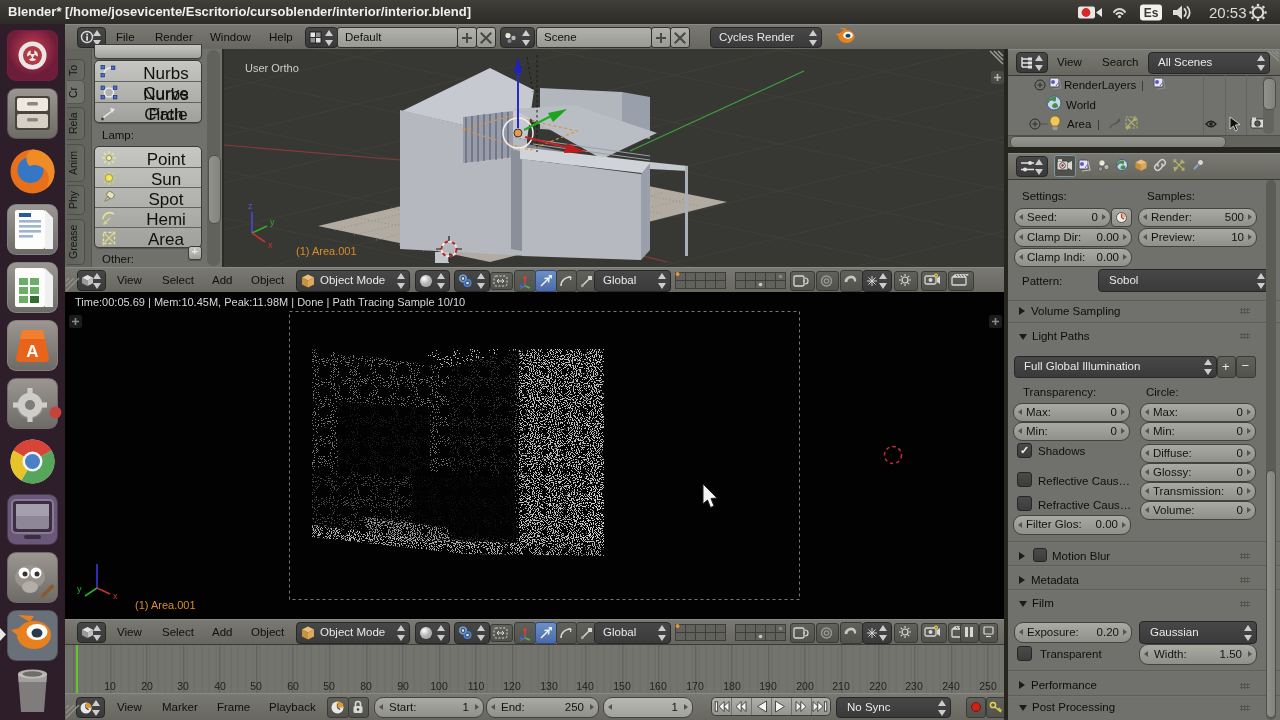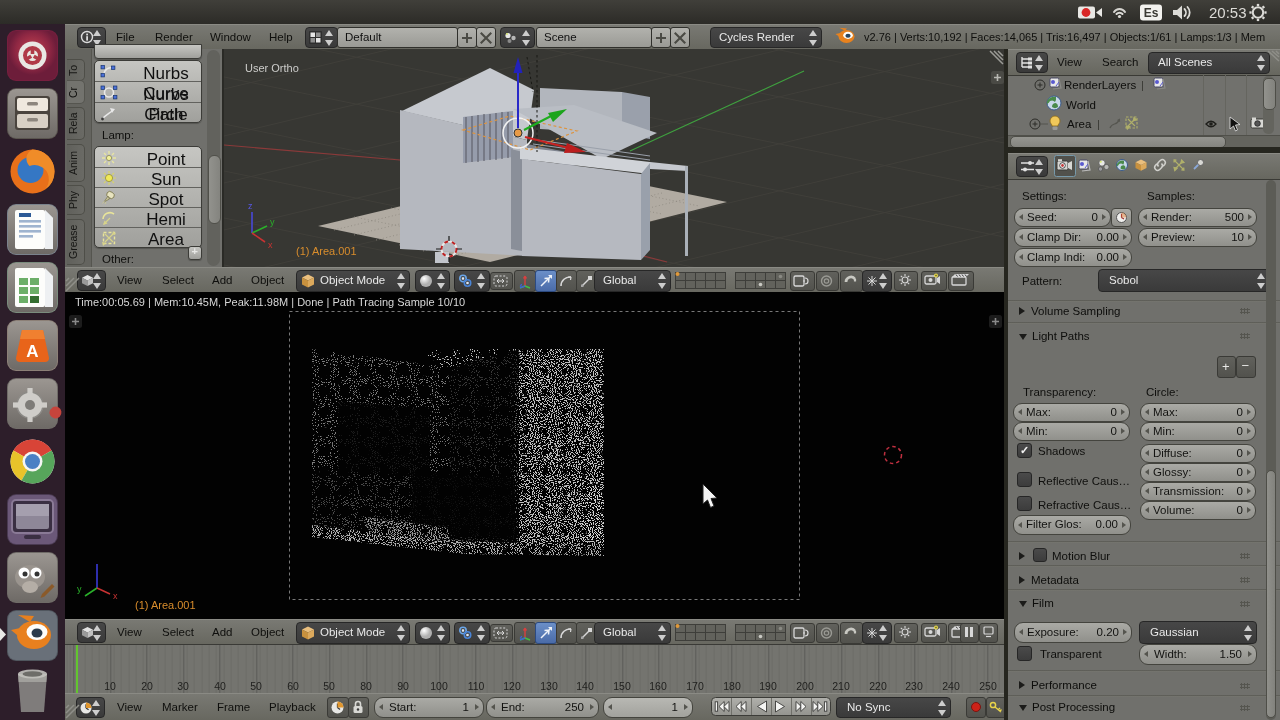--- a/index.html
+++ b/index.html
@@ -35,20 +35,21 @@
 .vph{position:absolute;left:65px;width:939px;height:21px;}
 .hbtn{position:absolute;background:linear-gradient(#61615c,#52524d);border:1px solid #3a3a36;border-radius:3px;}
 .hbon{background:linear-gradient(#6b8fc8,#4a6ba8);border-color:#2c4a80;}
 .psep{position:absolute;left:0;width:272px;height:2px;background:linear-gradient(#54544e,#7e7e78);}
 .fnum{position:absolute;top:35px;width:24px;text-align:center;color:#1f1f1d;font-size:10.5px;}
 </style></head>
 <body>
 <div id="stage">
 
 <div id="topbar" class="abs">
+  <div class="title abs">Blender* [/home/josevicente/Escritorio/cursoblender/interior/interior.blend]</div>
   <svg class="abs" style="left:1076px;top:3px" width="200" height="19" viewBox="0 0 200 19">
     <rect x="2" y="3.5" width="17" height="12" rx="2" fill="#e8e7e4"></rect>
     <circle cx="10" cy="9.5" r="4.4" fill="#d92626"></circle>
     <path d="M20 9.5 L26 5 L26 14 Z" fill="#e8e7e4"></path>
     <g stroke="#dddcd8" fill="none" stroke-linecap="round">
       <path d="M38 12 a6.5 6.5 0 0 1 11 0" stroke-width="2" opacity=".95" transform="translate(0,-3)"></path>
       <path d="M40.5 12 a4 4 0 0 1 6 0" stroke-width="2" transform="translate(0,-1)"></path>
     </g>
     <circle cx="43.5" cy="13.5" r="1.6" fill="#dddcd8"></circle>
     <rect x="64" y="1.5" width="22" height="16" rx="3" fill="#f2f1ee"></rect>
@@ -258,21 +259,20 @@
 <div class="dd" style="left:710px;top:27px;width:110px;height:19px;">
       <span style="position:absolute;left:8px;top:2.5px;">Cycles Render</span>
       <span class="spin"></span>
     </div>
 <svg class="abs" style="left:835px;top:27px" width="21" height="19" viewBox="0 0 21 19">
   <ellipse cx="11.5" cy="9.5" rx="8" ry="6.5" fill="#e8821e"></ellipse>
   <ellipse cx="13" cy="8.3" rx="4.8" ry="3.6" fill="#fdfdfb"></ellipse>
   <ellipse cx="13" cy="8.7" rx="2.6" ry="2" fill="#29455e"></ellipse>
   <path d="M4 9.5 L0.5 7 L7.5 5.5 Z M10 3.8 L4.5 0.8 L12 1.6 Z" fill="#e8821e"></path>
 </svg>
-<span class="menu" style="left:864px;top:31px;font-size:11px;white-space:nowrap;">v2.76 | Verts:10,192 | Faces:14,065 | Tris:16,497 | Objects:1/61 | Lamps:1/3 | Mem</span>
 
 <div id="shelf" class="abs" style="left:65px;top:49px;width:157px;height:218px;background:#70706c;"></div>
 <div class="abs" style="left:65px;top:49px;width:26px;height:218px;background:#64645f;border-right:1px solid #55554f;"></div>
 <div class="tab" style="top:59px;height:20px;">To</div>
 <div class="tab tabon" style="top:80px;height:22px;">Cr</div>
 <div class="tab" style="top:107px;height:31px;">Rela</div>
 <div class="tab" style="top:144px;height:36px;">Anim</div>
 <div class="tab" style="top:185px;height:28px;">Phy</div>
 <div class="tab" style="top:219px;height:44px;">Grease</div>
 <div class="sbtn" style="left:94px;top:44px;width:106px;height:13px;border-radius:0 0 4px 4px;"></div>
@@ -1104,20 +1104,24 @@
 <div class="dd" style="left:90px;top:91px;width:156px;height:21px;padding-left:14px;">
         <span style="position:absolute;left:10px;top:3.5px;">Sobol</span>
         <span class="spin"></span>
       </div>
 <div class="psep" style="top:122px;"></div>
 <span class="ph" style="left:11px;top:127px;"><span class="tri-r"></span>Volume Sampling</span>
       <div class="dots" style="left:232px;top:130px;"></div>
 <div class="psep" style="top:144px;"></div>
 <span class="ph" style="left:11px;top:152px;"><span class="tri-d"></span>Light Paths</span>
       <div class="dots" style="left:232px;top:155px;"></div>
+<div class="dd" style="left:6px;top:178px;width:201px;height:20px;">
+        <span style="position:absolute;left:9px;top:3px;">Full Global Illumination</span>
+        <span class="spin"></span>
+      </div>
 <div class="hbtn" style="left:209px;top:178px;width:17px;height:20px;">
         <span style="position:absolute;left:4px;top:2px;color:#e8e8e6;font-size:13px;">+</span>
       </div>
 <div class="hbtn" style="left:228px;top:178px;width:18px;height:20px;">
         <span style="position:absolute;left:4.5px;top:1px;color:#e8e8e6;font-size:13px;">−</span>
       </div>
 <span class="menu" style="left:15px;top:208px;">Transparency:</span>
       <span class="menu" style="left:138px;top:208px;">Circle:</span>
 <div class="nf" style="left:5px;top:225px;width:115px;height:17px;">
         <span class="larr"></span>

